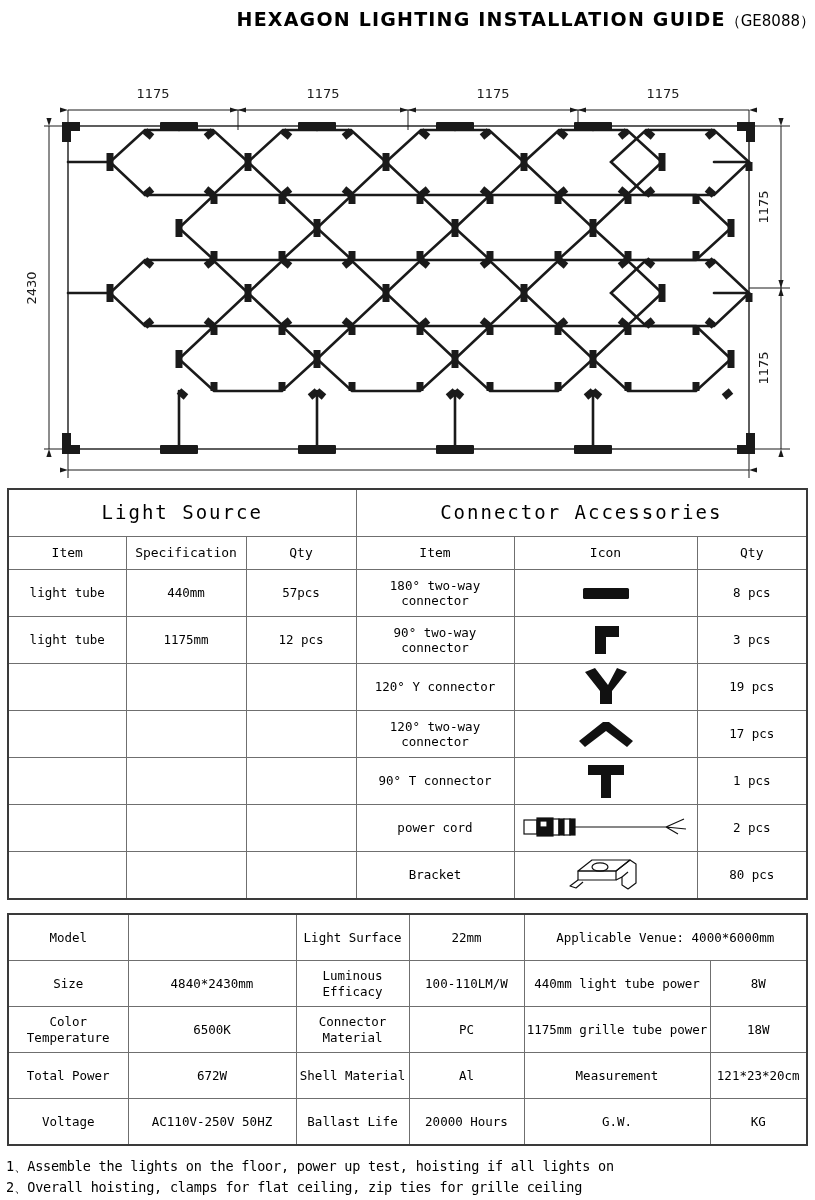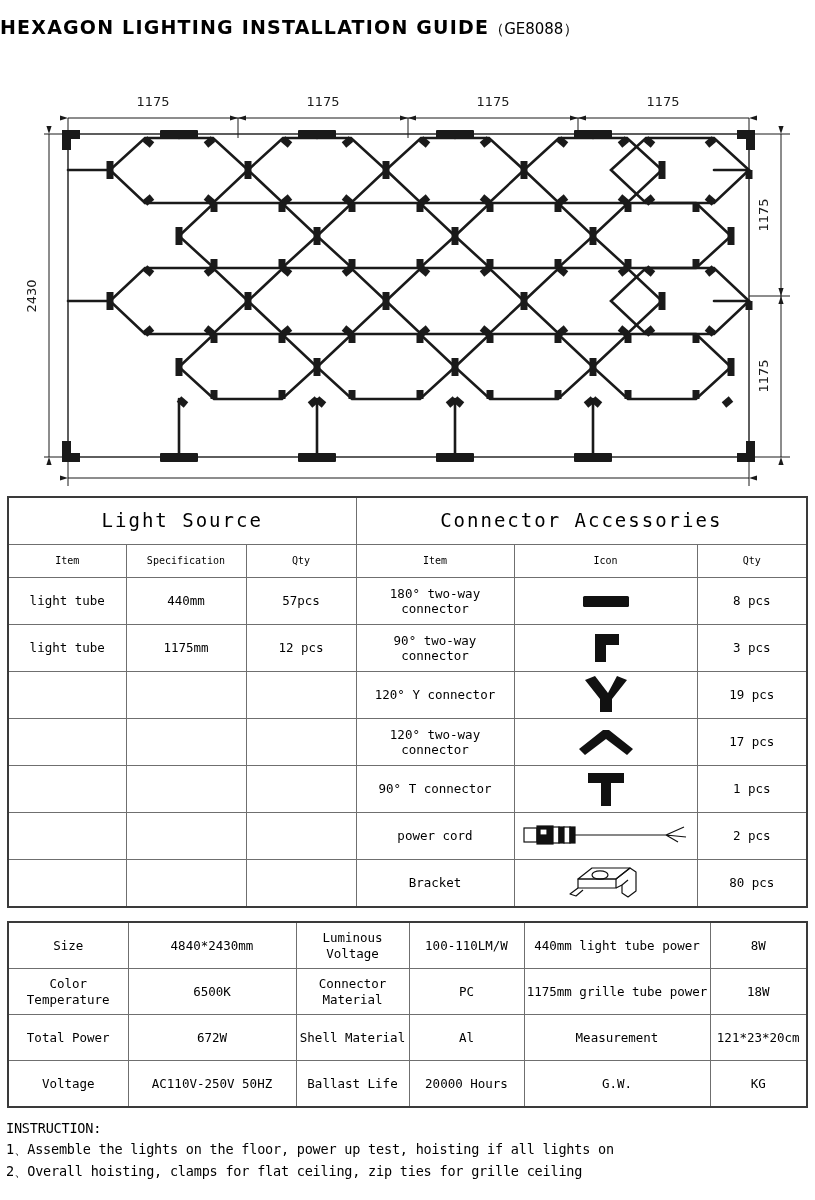--- a/index.html
+++ b/index.html
@@ -17,22 +17,22 @@
   }
   .page {
     width: 815px;
     height: 1200px;
     position: relative;
     box-sizing: border-box;
   }
 
   
   .title-bar {
-    text-align: left;
-    padding-top: 16px;
+    text-align: right;
+    padding-top: 8px;
     height: 30px;
     white-space: nowrap;
   }
   .title-main {
     font-family: "DejaVu Sans", sans-serif;
     font-weight: bold;
     font-size: 19px;
     letter-spacing: 1.2px;
   }
   .title-code {
@@ -76,21 +76,21 @@
     padding: 2px 2px;
     line-height: 1.22;
   }
   .bigheader td {
     font-size: 19px;
     letter-spacing: 2px;
     height: 42px;
     font-family: "DejaVu Sans Mono", monospace;
   }
   .subheader td {
-    font-size: 10px;
+    font-size: 13px;
     height: 28px;
   }
   .parts-row td {
     height: 42px;
   }
   .icon-cell {
     padding: 0;
   }
   .icon-cell svg {
     display: block;
@@ -544,23 +544,30 @@
     <colgroup>
       <col style="width:120px">
         <col style="width:168px">
         <col style="width:113px">
       <col style="width:115px">
         <col style="width:186px">
         <col style="width:97px">
     </colgroup>
     <tbody>
       <tr>
+        <td>Model</td>
+        <td></td>
+        <td>Light Surface</td>
+        <td>22mm</td>
+        <td colspan="2">Applicable Venue: 4000*6000mm</td>
+      </tr>
+      <tr>
         <td>Size</td>
         <td>4840*2430mm</td>
-        <td>Luminous Voltage</td>
+        <td>Luminous Efficacy</td>
         <td>100-110LM/W</td>
         <td>440mm light tube power</td>
         <td>8W</td>
       </tr>
       <tr>
         <td>Color Temperature</td>
         <td>6500K</td>
         <td>Connector Material</td>
         <td>PC</td>
         <td>1175mm grille tube power</td>
@@ -579,18 +586,17 @@
         <td>AC110V-250V 50HZ</td>
         <td>Ballast Life</td>
         <td>20000 Hours</td>
         <td>G.W.</td>
         <td>KG</td>
       </tr>
     </tbody>
   </table>
 
   <div class="instructions">
-    <div>INSTRUCTION:</div>
     <div>1、Assemble the lights on the floor, power up test, hoisting if all lights on</div>
     <div>2、Overall hoisting, clamps for flat ceiling, zip ties for grille ceiling</div>
   </div>
 
 </div>
 
 </body></html>

